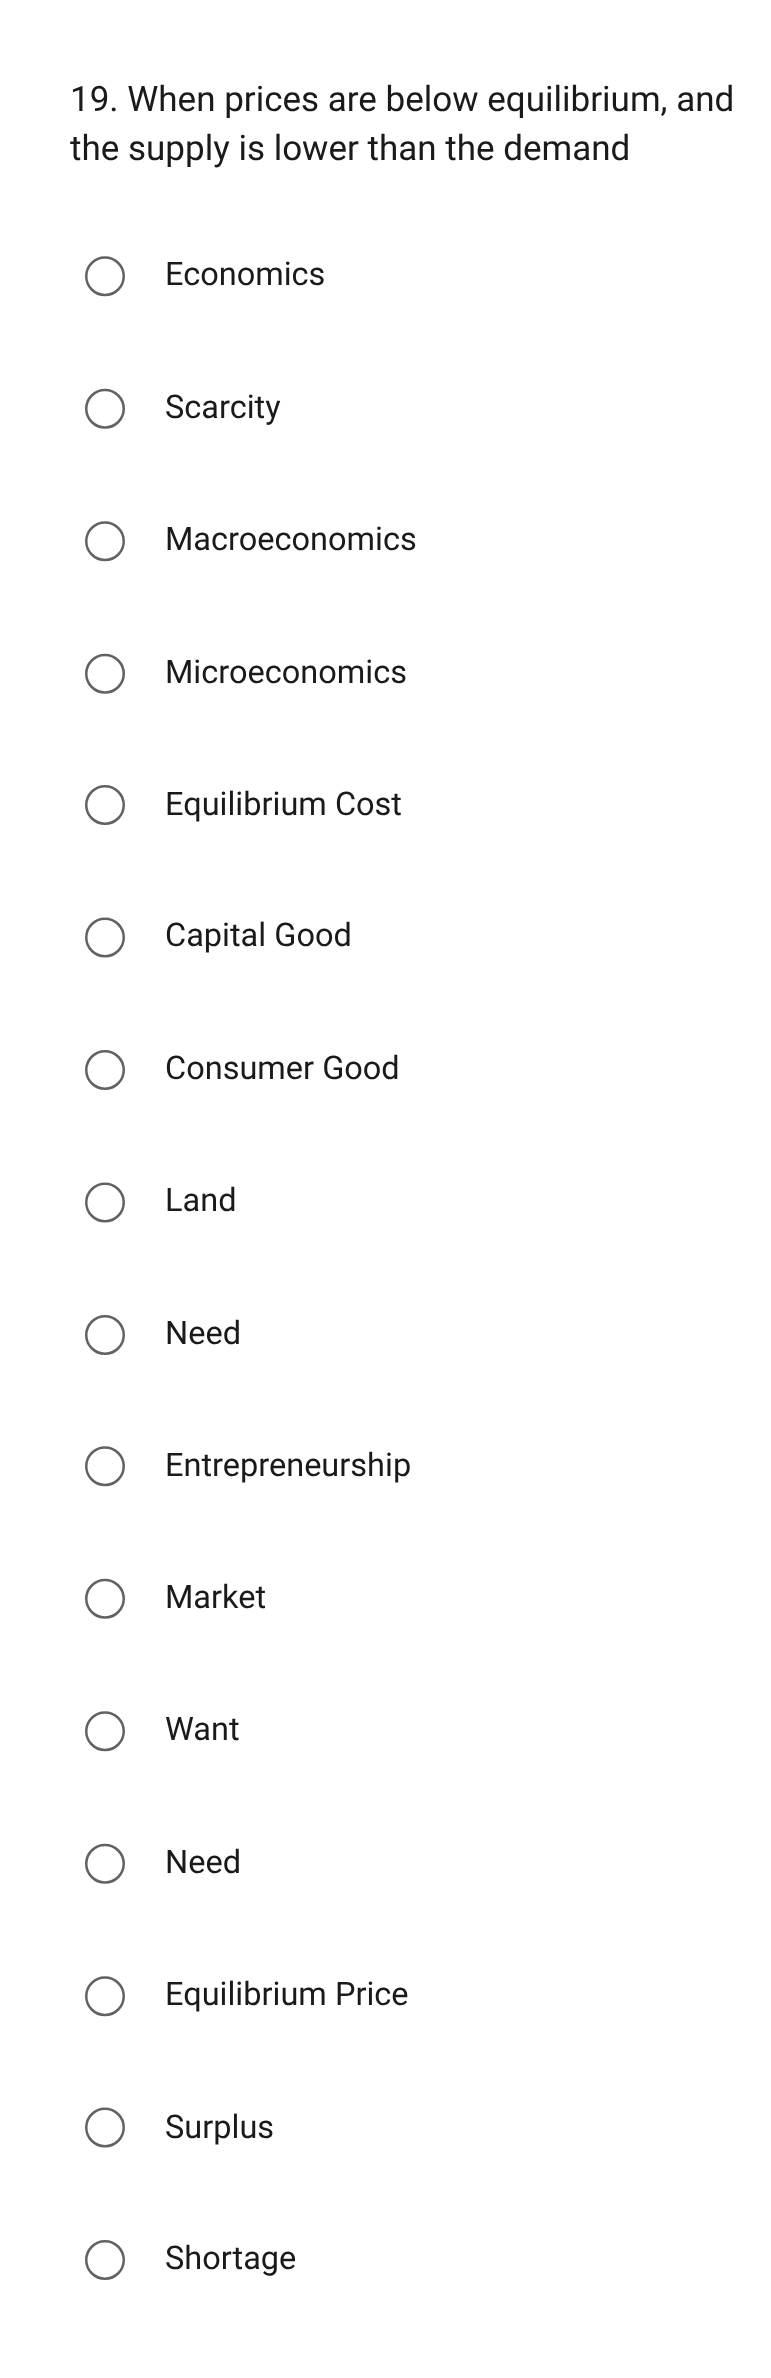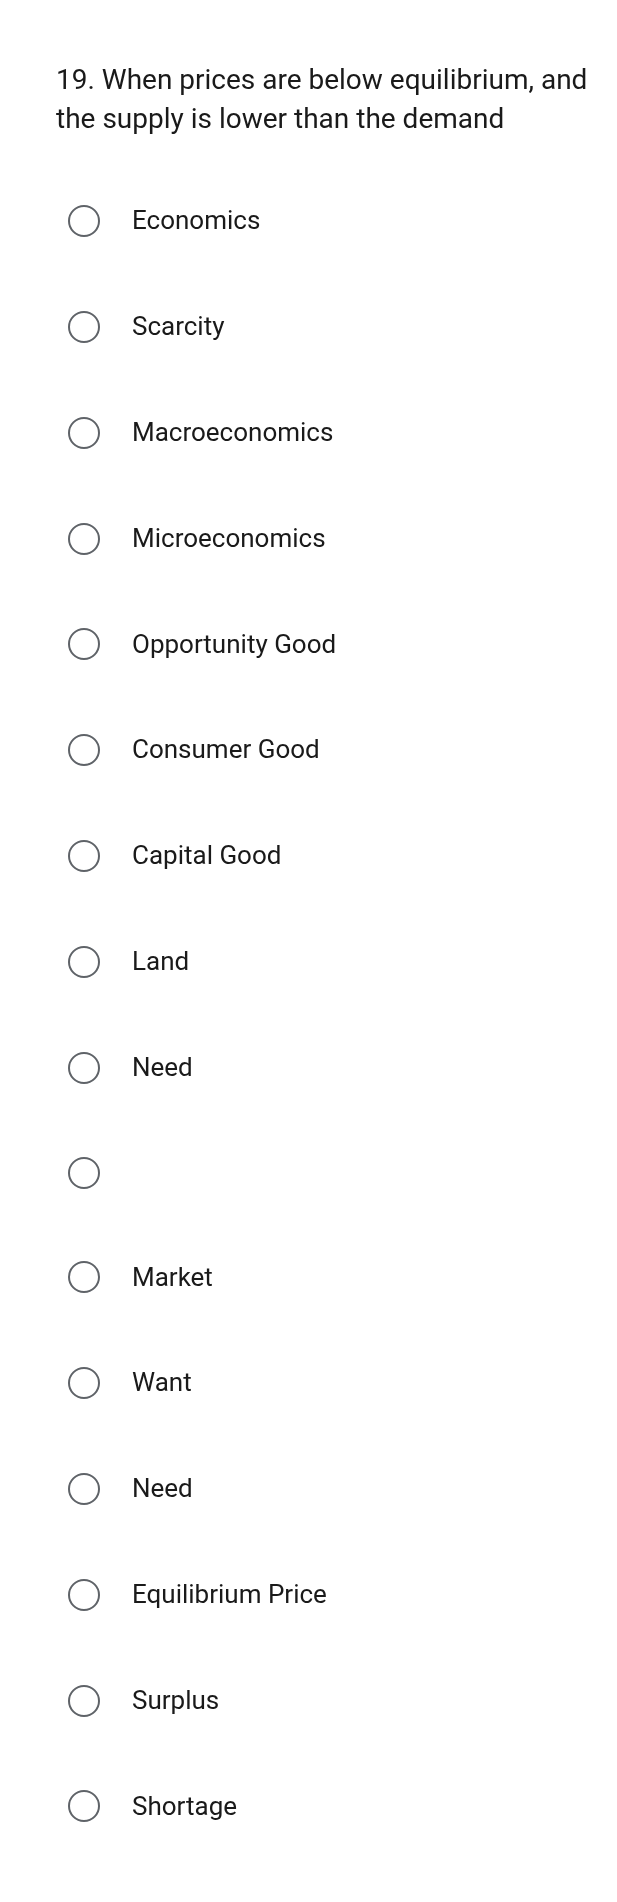--- a/index.html
+++ b/index.html
@@ -75,40 +75,41 @@
     <li class="option-item">
       <div class="radio-circle"></div>
       <span class="option-label">Macroeconomics</span>
     </li>
     <li class="option-item">
       <div class="radio-circle"></div>
       <span class="option-label">Microeconomics</span>
     </li>
     <li class="option-item">
       <div class="radio-circle"></div>
-      <span class="option-label">Opportunity Good</span>
+      <span class="option-label">Equilibrium Cost</span>
+    </li>
+    <li class="option-item">
+      <div class="radio-circle"></div>
+      <span class="option-label">Capital Good</span>
     </li>
     <li class="option-item">
       <div class="radio-circle"></div>
       <span class="option-label">Consumer Good</span>
-    </li>
-    <li class="option-item">
-      <div class="radio-circle"></div>
-      <span class="option-label">Capital Good</span>
     </li>
     <li class="option-item">
       <div class="radio-circle"></div>
       <span class="option-label">Land</span>
     </li>
     <li class="option-item">
       <div class="radio-circle"></div>
       <span class="option-label">Need</span>
     </li>
     <li class="option-item">
       <div class="radio-circle"></div>
+      <span class="option-label">Entrepreneurship</span>
     </li>
     <li class="option-item">
       <div class="radio-circle"></div>
       <span class="option-label">Market</span>
     </li>
     <li class="option-item">
       <div class="radio-circle"></div>
       <span class="option-label">Want</span>
     </li>
     <li class="option-item">

